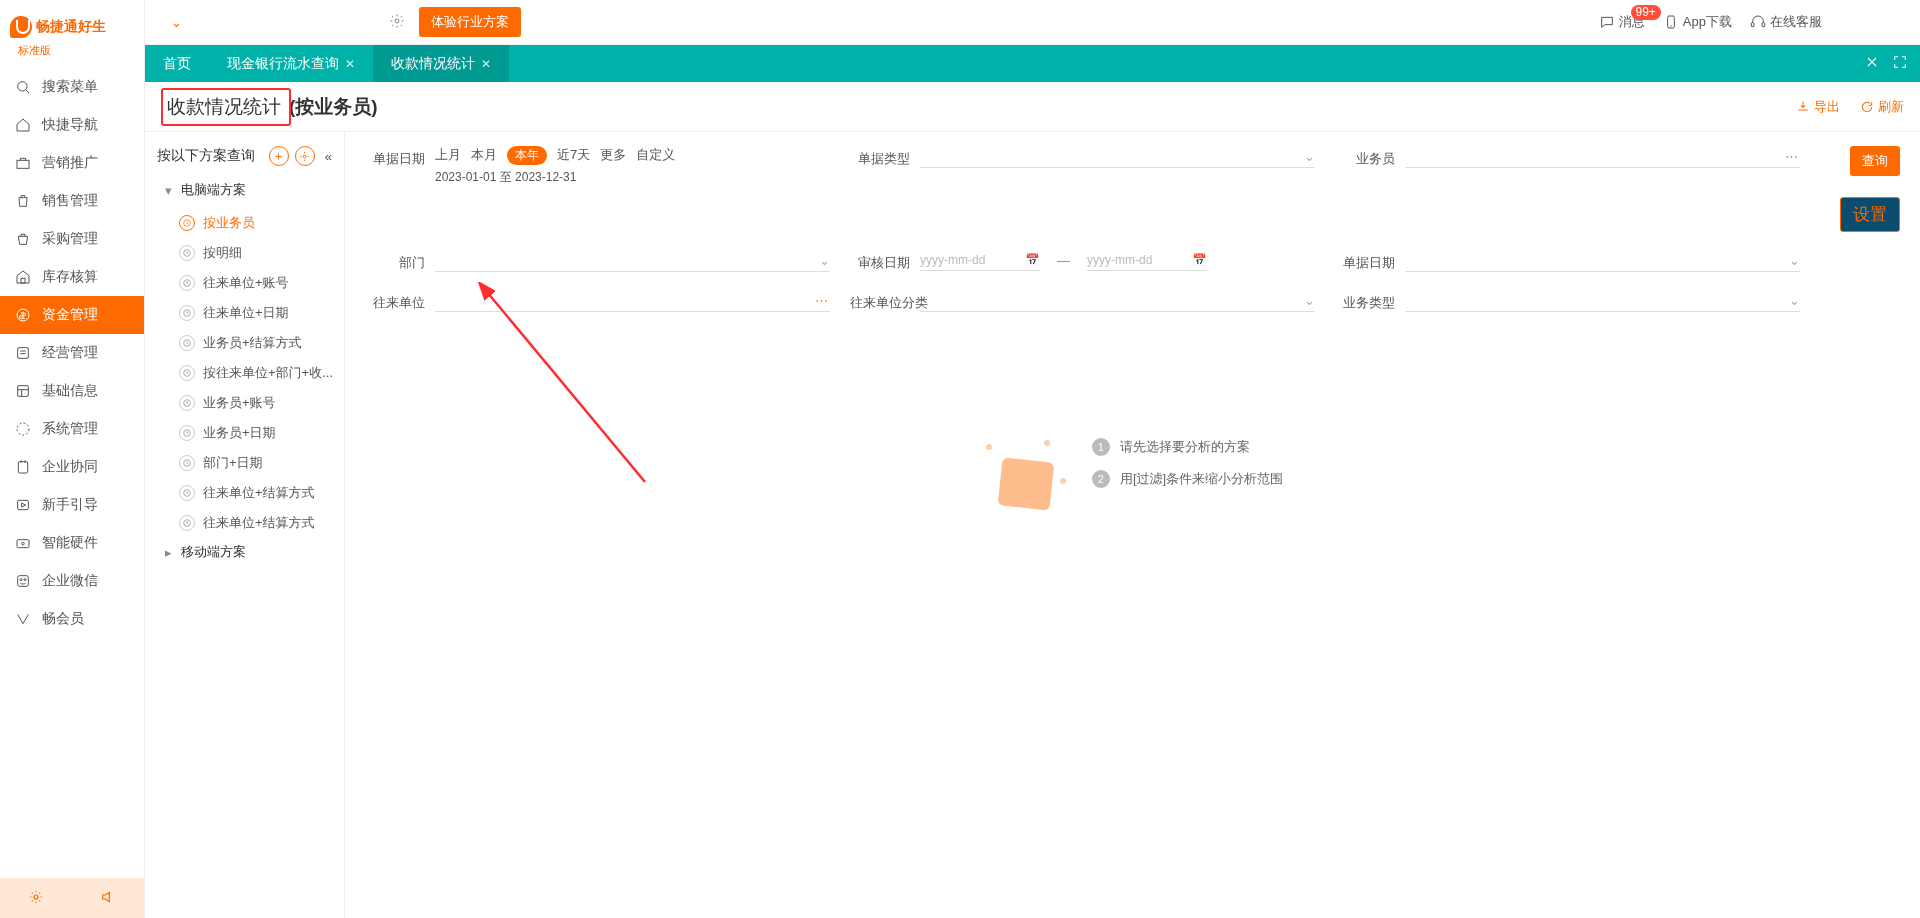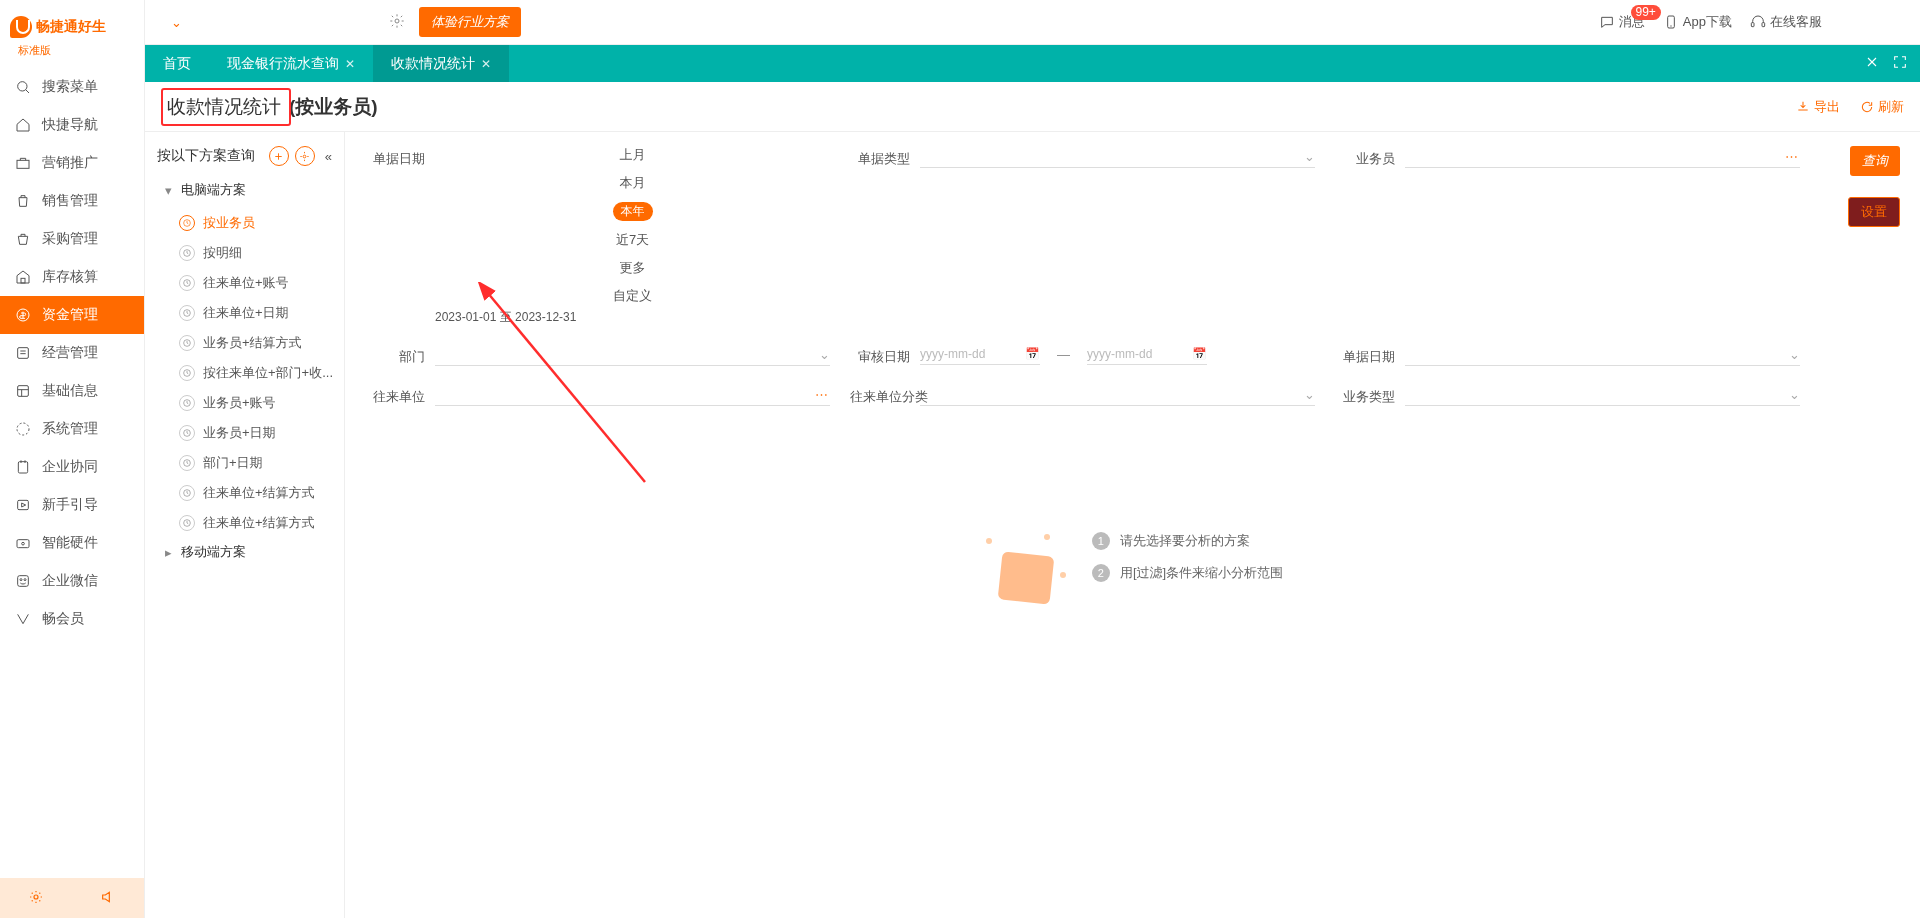--- a/index.html
+++ b/index.html
@@ -22,22 +22,22 @@
 .sidebar-bottom svg { width: 16px; height: 16px; stroke: #ff6a00; fill: none; stroke-width: 1.8; }
 
 
 .main { flex: 1; display: flex; flex-direction: column; background: #f5f5f5; }
 
 
 .topbar { height: 45px; background: #fff; display: flex; align-items: center; padding: 0 20px; border-bottom: 1px solid #eee; }
 .org-name { width: 210px; color:#888; }
 .org-chevron { color:#ff6a00; margin-left:6px; }
 .top-gear { color:#888; margin: 0 14px; }
-.btn-orange { background: #ff6a00; color: #fff; border: none; border-radius: 3px; padding: 6px 12px; font-size: 13px; cursor: pointer; font-style: italic; }
-.btn-outline { background:#7f1d1d; color:#ff6a00; border:1px solid #ff6a00; border-radius:3px; padding:5px 12px; font-size:13px; cursor:pointer;text-align:right; }
+.btn-orange { background: #ff6a00; color: #fff; border: none; border-radius: 3px; padding: 6px 12px; font-size: 13px; cursor: pointer; }
+.btn-outline { background:#0c4a6e; color:#ff6a00; border:1px solid #ff6a00; border-radius:3px; padding:5px 12px; font-size:17px; cursor:pointer;text-align:right; }
 .top-right { margin-left: auto; display: flex; align-items: center; gap: 18px; color: #555; }
 .top-right .it { display:flex; align-items:center; gap:4px; cursor:pointer; position:relative; }
 .top-right svg { width:16px; height:16px; stroke:#555; fill:none; stroke-width:1.5; }
 .badge { position:absolute; top:-8px; right:-16px; background:#ff4d3a; color:#fff; border-radius:10px; padding:0 5px; font-size:12px; line-height:15px; }
 
 
 .tabs { height: 37px; background: #00b2a9; display: flex; align-items: stretch; }
 .tab { display: flex; align-items: center; gap: 6px; padding: 0 18px; color: #fff; cursor: pointer; font-size: 14px; }
 .tab.active { background: #009a92; }
 .tab .x { font-size: 12px; opacity: .85; }
@@ -73,21 +73,21 @@
 .si svg { width:10px; height:10px; stroke:#888; fill:none; stroke-width:1.6; }
 .tree-sub li.active .si { border-color:#ff6a00; }
 .tree-sub li.active .si svg { stroke:#ff6a00; }
 
 
 .filters { flex:1; display:flex; flex-direction:column; }
 .filter-grid { padding: 14px 20px 6px; display:grid; grid-template-columns: repeat(3, 1fr) 80px; column-gap: 20px; row-gap: 18px; align-items:start; }
 .field { display:flex; align-items:flex-start; }
 .field-label { width:70px; text-align:right; color:#555; padding-top:4px; padding-right:10px; white-space:nowrap; }
 .field-body { flex:1; }
-.date-range-pills { display:flex; gap:10px; align-items:center; color:#555;flex-direction:column; }
+.date-range-pills { display:flex; gap:10px; align-items:flex-start; color:#555; }
 .pill { background:#ff6a00; color:#fff; border-radius:10px; padding:1px 8px; font-size:12px; }
 .date-text { color:#555; font-size:12px; margin-top:4px; }
 .select-like { border-bottom:1px solid #ddd; display:flex; align-items:center; padding:3px 0; color:#999; }
 .select-like .caret { margin-left:auto; color:#aaa; }
 .dotdot { color:#ff6a00; margin-left:auto; letter-spacing:2px; cursor:pointer; }
 .date-input { border-bottom:1px solid #ddd; display:flex; align-items:center; padding:3px 0; width:120px; color:#bbb; font-size:12px; }
 .date-icon { margin-left:auto; color:#ff6a00; }
 .audit-row { display:flex; align-items:center; gap:17px; }
 .dash { color:#888; }
 .action-col { display:flex; flex-direction:column; gap:21px; align-items:flex-end; }

